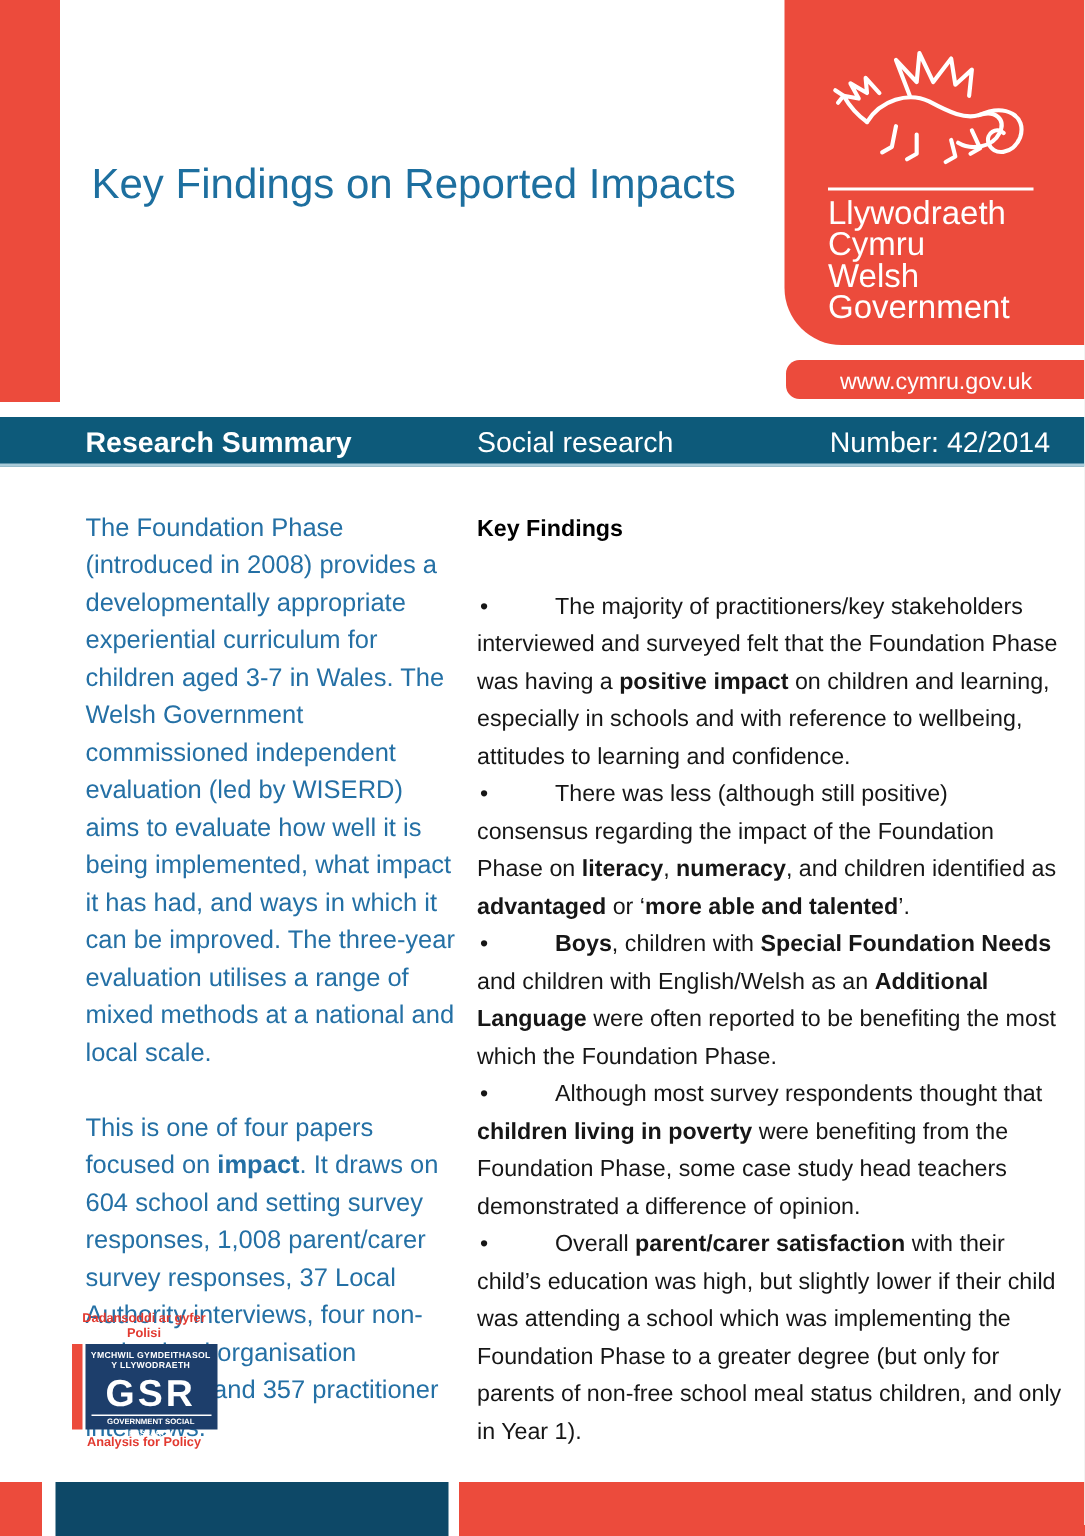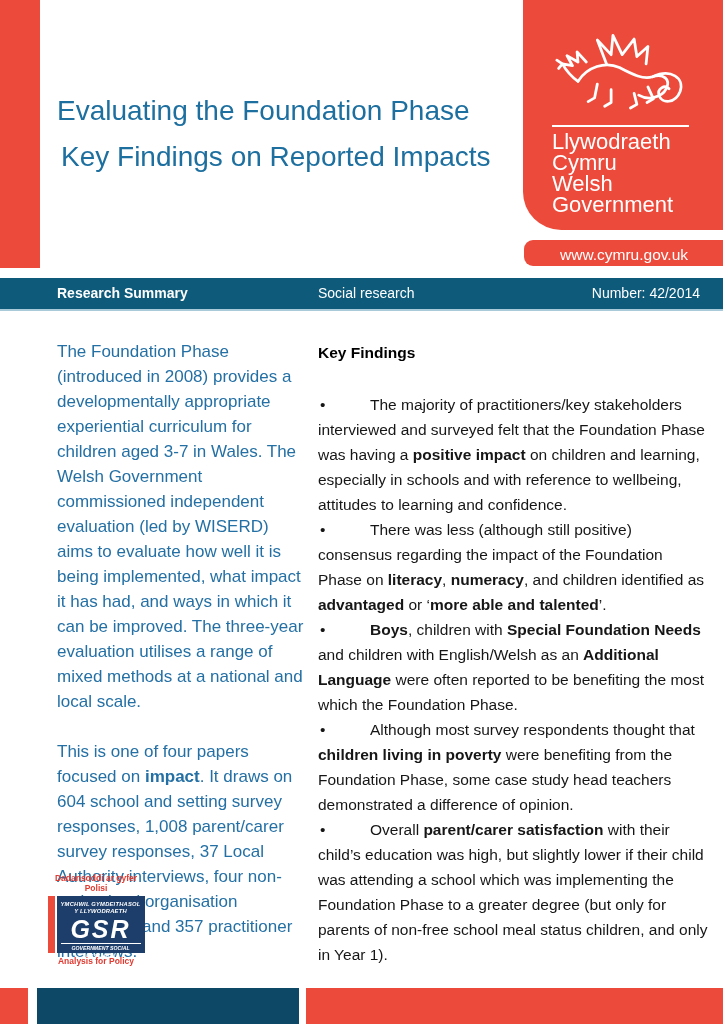--- a/index.html
+++ b/index.html
@@ -23,59 +23,58 @@
   .gov-divider{position:absolute;left:29px;top:125px;width:137px;height:2px;background:#ffffff;}
   .gov-name{position:absolute;left:29px;top:131px;color:#ffffff;font-size:22px;line-height:21px;}
 
   
   .www-bar{position:absolute;left:524px;top:240px;width:199px;height:26px;background:#EC4B3C;
     border-top-left-radius:9px;border-bottom-left-radius:9px;color:#ffffff;font-size:15.5px;line-height:29px;}
   .www-bar span{margin-left:36px;}
 
   
   .meta-bar{position:absolute;left:0;top:278px;width:723px;height:31px;background:#0D5A7A;
-    border-bottom:2px solid #A9CBD9;color:#ffffff;font-size:14px;}
+    border-bottom:2px solid #A9CBD9;color:#ffffff;font-size:19px;}
   .meta-left{position:absolute;left:57px;top:7px;font-weight:bold;}
   .meta-center{position:absolute;left:318px;top:7px;}
   .meta-right{position:absolute;right:23px;top:7px;}
 
   
   .intro-col{position:absolute;left:57px;top:339px;width:252px;color:#2470A5;font-size:17px;line-height:25px;}
   .intro-col p{margin:0 0 25px 0;}
 
   
   .findings-col{position:absolute;left:318px;top:340px;width:392px;color:#161616;font-size:15.5px;line-height:25px;}
   .findings-col h2{font-size:15.5px;line-height:25px;margin:0 0 27px 0;color:#000;}
   .findings-col p.bullet{margin:0;position:relative;text-indent:52px;}
   .findings-col p.bullet .dot{position:absolute;left:2px;top:0;text-indent:0;}
 
   
   .gsr{position:absolute;left:44px;top:873px;width:104px;text-align:center;}
   .gsr-top,.gsr-bottom{color:#E23A30;font-size:8.5px;font-weight:bold;line-height:10px;}
   .gsr-row{display:flex;justify-content:center;align-items:stretch;margin:3px 0;height:57px;}
   .gsr-stripe{width:7px;background:#EC4B3C;margin-right:2px;}
-  .gsr-box{width:88px;background:#1D3E6B;color:#fff;padding-top:5px;box-sizing:border-box;font-style:italic;}
+  .gsr-box{width:88px;background:#1D3E6B;color:#fff;padding-top:5px;box-sizing:border-box;}
   .gsr-tiny{font-size:5.8px;line-height:7px;font-weight:bold;letter-spacing:0.2px;}
   .gsr-acronym{font-size:25px;font-weight:bold;line-height:26px;letter-spacing:2px;margin-top:1px;}
   .gsr-band{border-top:1px solid #fff;margin:1px 4px 0 4px;font-size:5.2px;line-height:8px;font-weight:bold;}
 
   
   .foot-red-left{position:absolute;left:0;top:988px;width:28px;height:36px;background:#EC4B3C;}
   .foot-navy{position:absolute;left:37px;top:988px;width:262px;height:36px;background:#0D4867;}
   .foot-red-right{position:absolute;left:306px;top:988px;width:417px;height:36px;background:#EC4B3C;}
 </style>
 </head>
 <body>
 
 <div class="page">
 
   <div class="left-red-bar"></div>
 
   <div class="title-block">
-    <p class="title-line1">Evaluating the Foundation Phase</p>
     <p class="title-line2">Key Findings on Reported Impacts</p>
   </div>
 
   <div class="gov-box">
     <svg class="dragon" viewBox="0 0 150 100" fill="none" stroke="#ffffff" stroke-width="3" stroke-linecap="round" stroke-linejoin="round" xmlns="http://www.w3.org/2000/svg">
       <path d="M25,58 C35,42 55,36 70,43 C85,51 96,56 106,53 C118,49 126,56 121,66 C116,76 101,79 91,73"></path>
       <path d="M106,53 C126,44 141,54 136,69 C131,82 116,83 113,73 C111,66 119,61 124,66"></path>
       <path d="M25,58 C18,53 12,46 8,39 L19,41 L13,30 L25,37 L24,26 L34,37"></path>
       <path d="M8,39 L2,35 M8,39 L4,44"></path>
       <path d="M56,39 L46,13 L61,29 L63,8 L73,29 L86,12 L89,31 L101,20 L99,39"></path>

